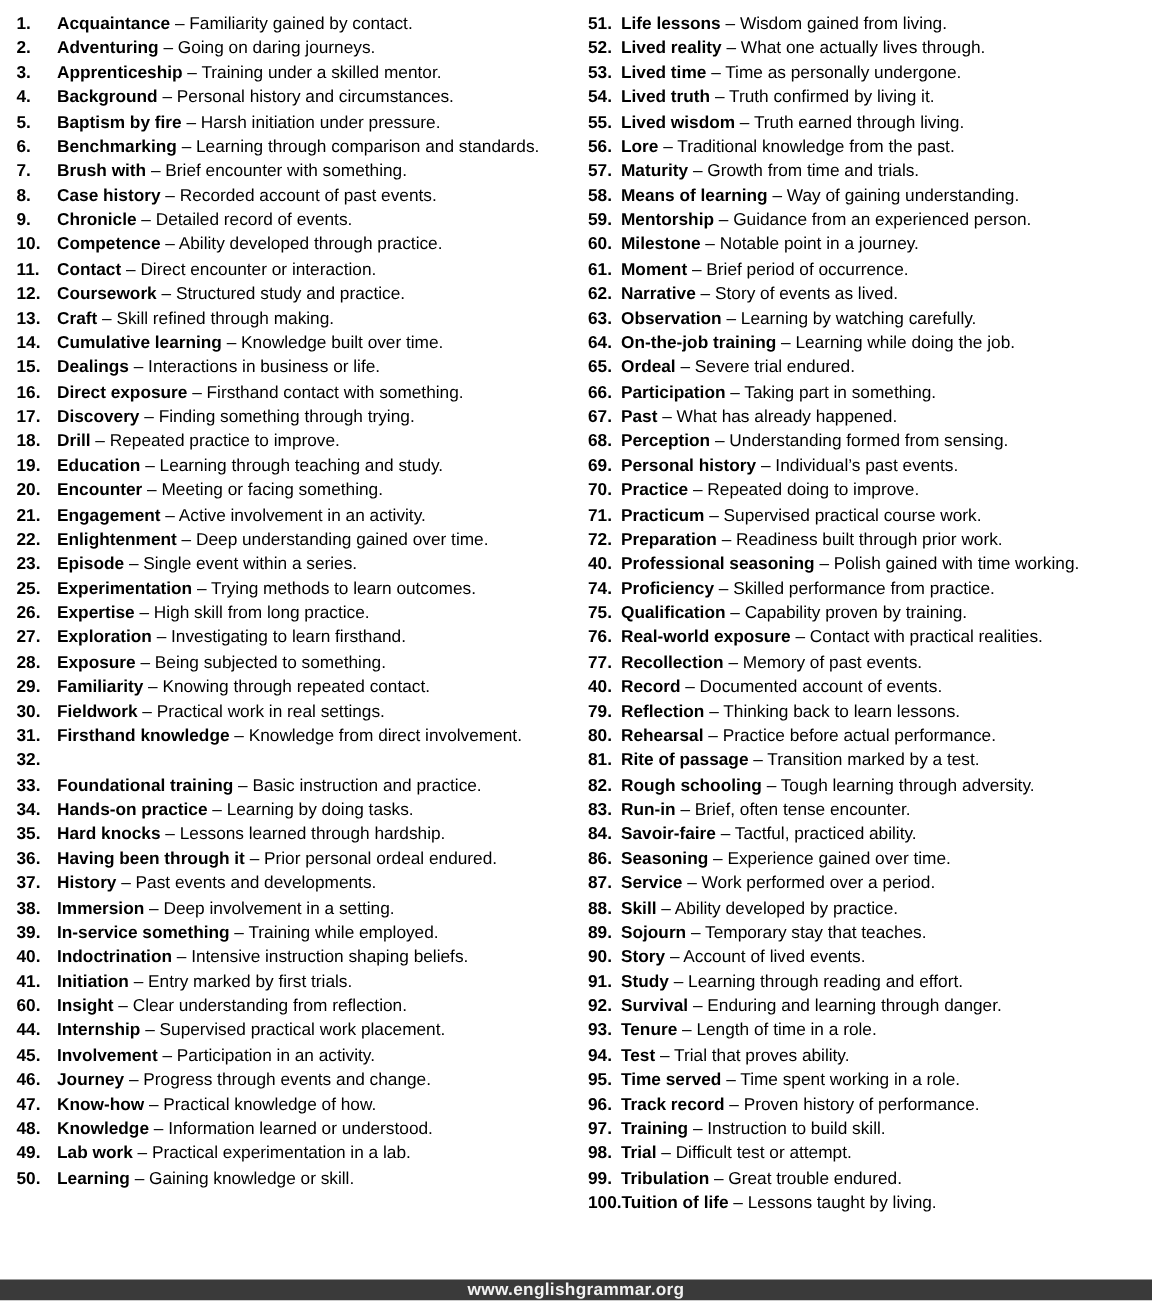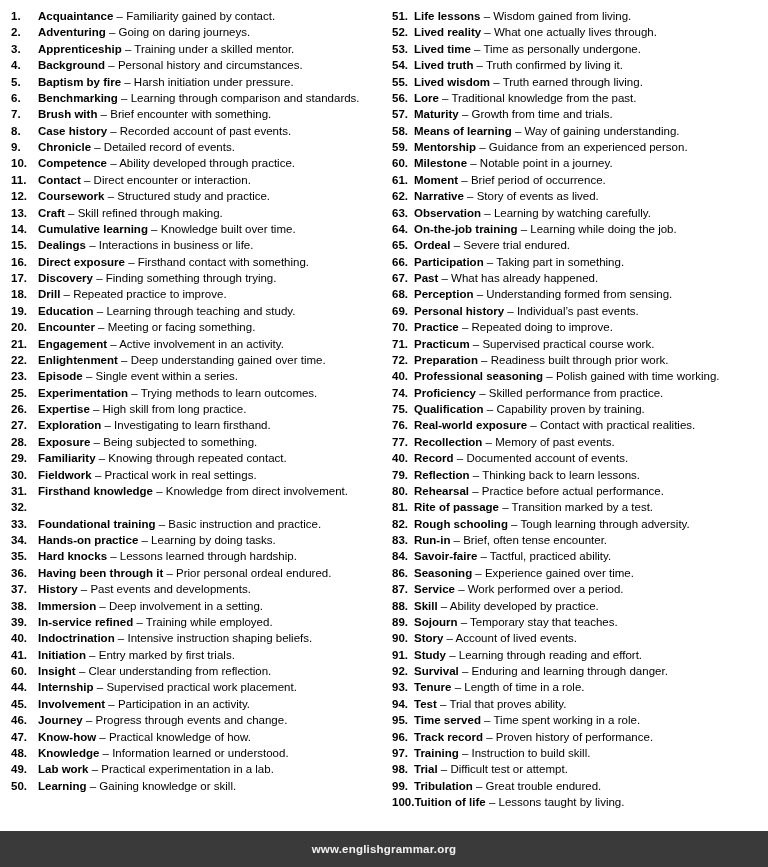--- a/index.html
+++ b/index.html
@@ -44,21 +44,21 @@
     flex: none;
   }
   .col1 .num { min-width: 27px; }
   .col2 .num { min-width: 22px; }
   .text b { font-weight: bold; }
   .footer {
     position: absolute;
     left: 0;
     bottom: 0;
     width: 768px;
-    height: 36px;
+    height: 14px;
     background: #3a3a3a;
     color: #f2f2f2;
     display: flex;
     align-items: center;
     justify-content: center;
     font-size: 11.5px;
     font-weight: bold;
     letter-spacing: 0.2px;
   }
 </style>
@@ -209,21 +209,21 @@
       <div class="row">
         <span class="num">37.</span>
         <span class="text"><b>History</b><span> – Past events and developments.</span></span>
       </div>
       <div class="row">
         <span class="num">38.</span>
         <span class="text"><b>Immersion</b><span> – Deep involvement in a setting.</span></span>
       </div>
       <div class="row">
         <span class="num">39.</span>
-        <span class="text"><b>In-service refined</b><span> – Training while employed.</span></span>
+        <span class="text"><b>In-service something</b><span> – Training while employed.</span></span>
       </div>
       <div class="row">
         <span class="num">40.</span>
         <span class="text"><b>Indoctrination</b><span> – Intensive instruction shaping beliefs.</span></span>
       </div>
       <div class="row">
         <span class="num">41.</span>
         <span class="text"><b>Initiation</b><span> – Entry marked by first trials.</span></span>
       </div>
       <div class="row">

